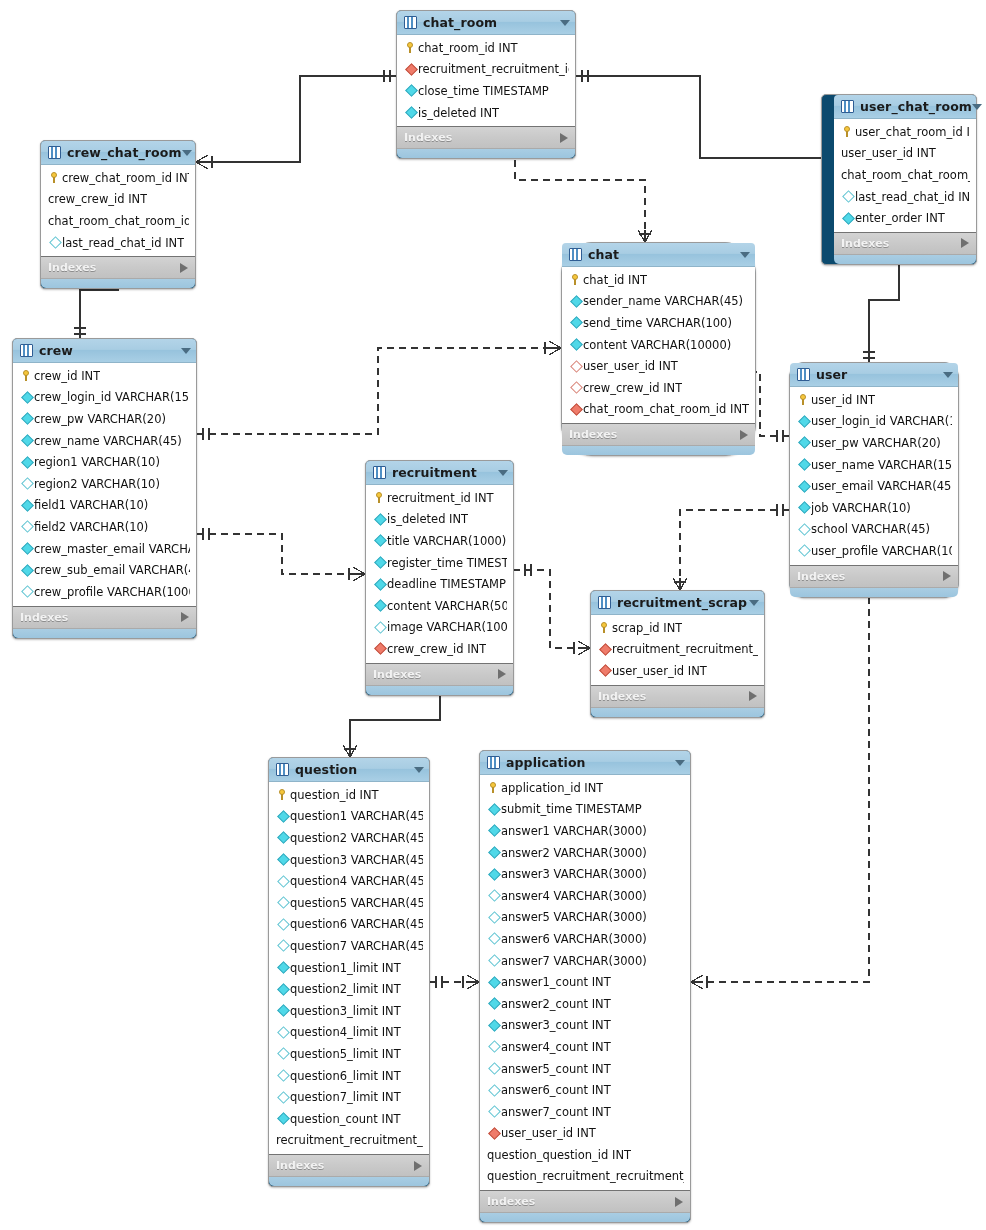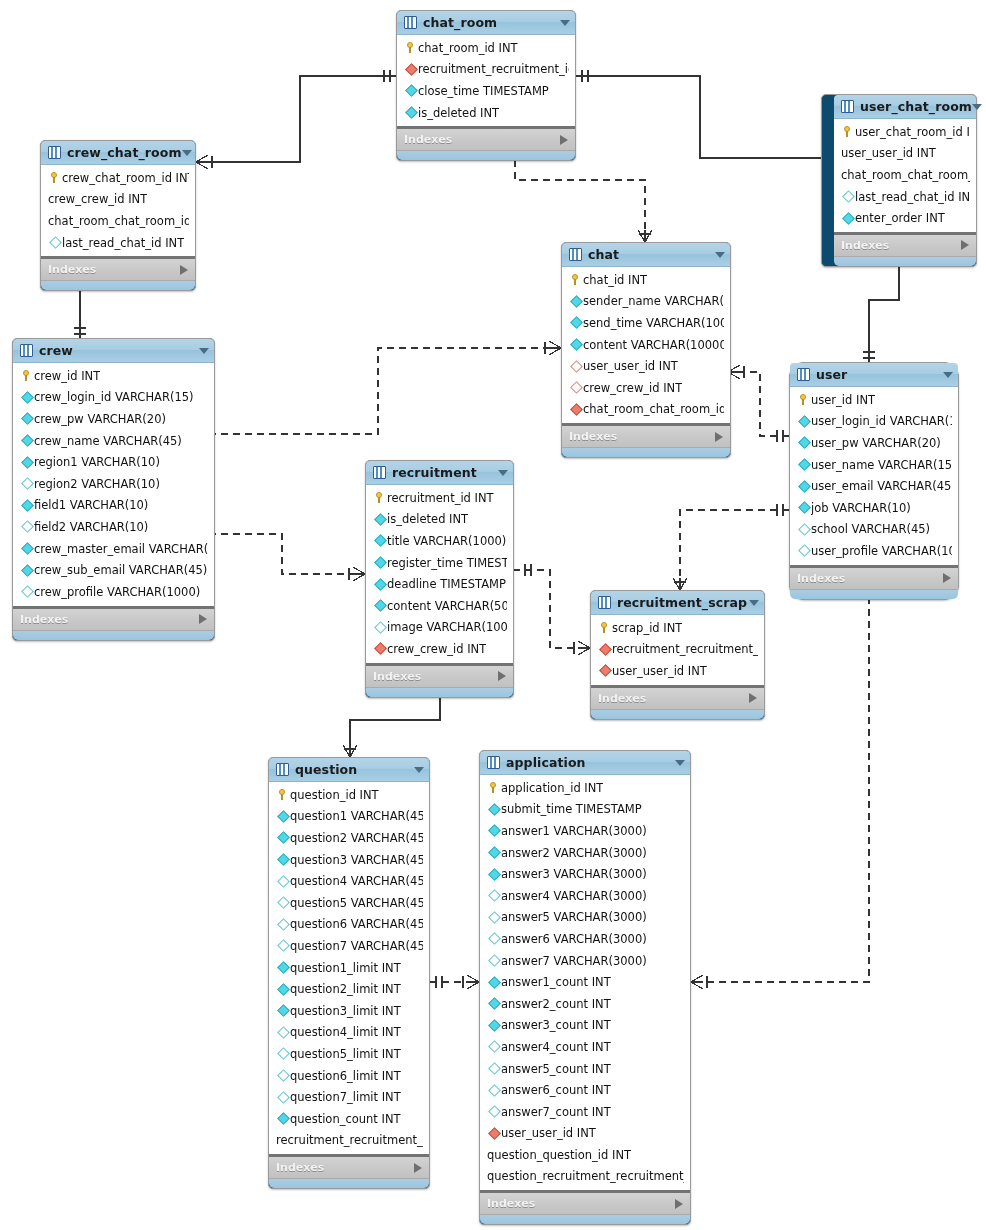--- a/index.html
+++ b/index.html
@@ -47,21 +47,21 @@
   }
   .tbl .hdr .caret{
     margin-left:auto;flex:none;
     width:0;height:0;
     border-left:5.5px solid transparent;border-right:5.5px solid transparent;
     border-top:6.5px solid #4a6c82;
   }
 
   .tbl .cols{
     background:#fff;
-    border-bottom:3px solid #737373;
+    border-bottom:1px solid #737373;
     padding:2px 0 3px 0;
   }
   .col{
     display:flex;align-items:center;
     height:21.6px;
     padding:0 6px 0 7px;
     font-size:11.5px;color:#111;white-space:nowrap;
   }
   .col .glyph{width:14px;flex:none;display:flex;align-items:center;justify-content:center;}
   .col .cname{overflow:hidden;text-overflow:clip;}
@@ -322,21 +322,21 @@
             </span>
             <span class="cname">enter_order INT</span>
           </div>
         </div>
         <div class="idx">
           <span class="ilabel">Indexes</span>
           <span class="iarrow"></span>
         </div>
         <div class="foot"></div>
       </div>
-      <div class="tbl" style="left: 561px; top: 242px; width: 170px;">
+      <div class="tbl" style="left: 561px; top: 242px; width: 195px; border-radius: 32px;">
         <div class="hdr">
           <span class="tico"></span>
           <span class="tname">chat</span>
           <span class="caret"></span>
         </div>
         <div class="cols">
           <div class="col">
             <span class="glyph">
               <span class="keyg"></span>
             </span>
@@ -378,21 +378,21 @@
             </span>
             <span class="cname">chat_room_chat_room_id INT</span>
           </div>
         </div>
         <div class="idx">
           <span class="ilabel">Indexes</span>
           <span class="iarrow"></span>
         </div>
         <div class="foot"></div>
       </div>
-      <div class="tbl" style="left: 12px; top: 338px; width: 203px;">
+      <div class="tbl" style="left: 12px; top: 338px; width: 185px;">
         <div class="hdr">
           <span class="tico"></span>
           <span class="tname">crew</span>
           <span class="caret"></span>
         </div>
         <div class="cols">
           <div class="col">
             <span class="glyph">
               <span class="keyg"></span>
             </span>

